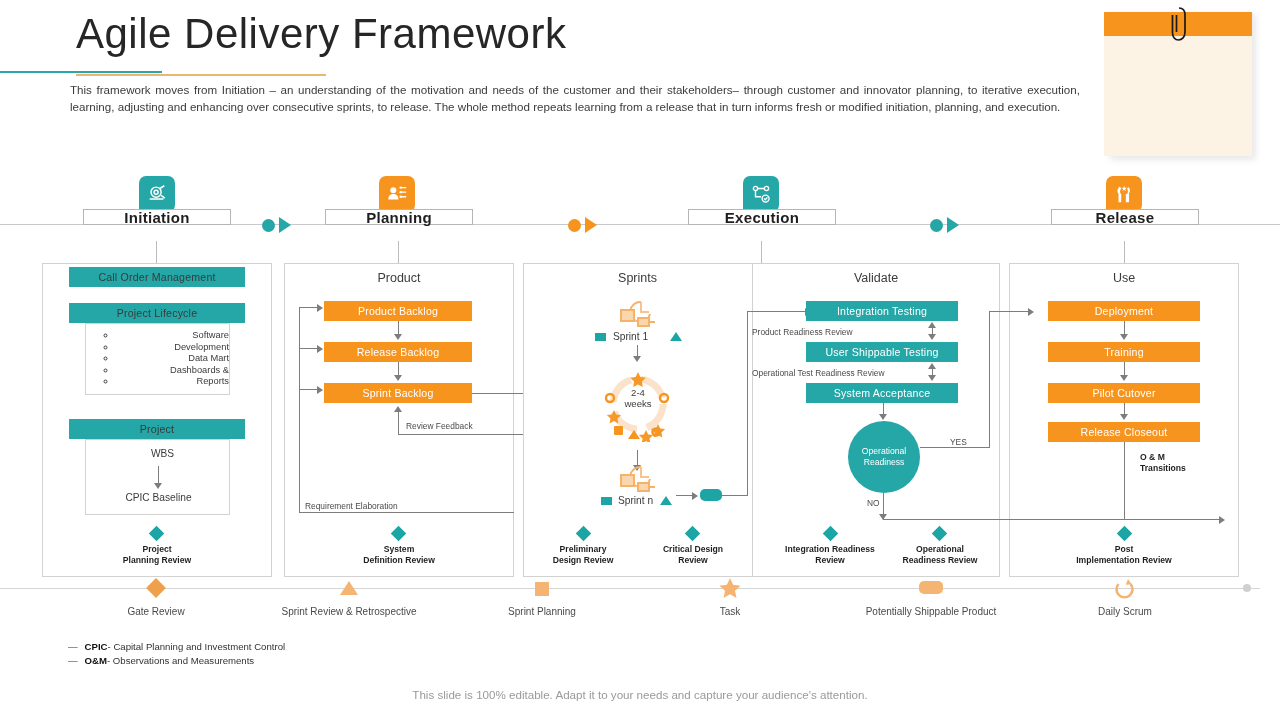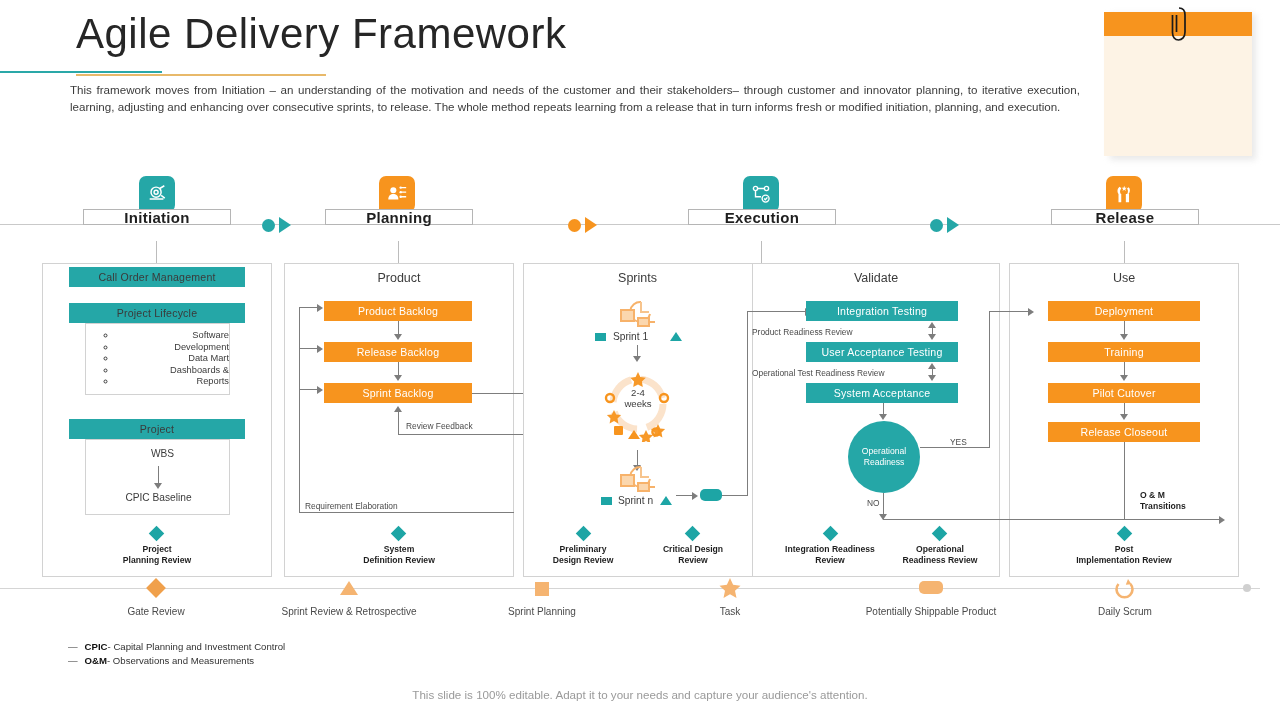--- a/index.html
+++ b/index.html
@@ -292,21 +292,21 @@
 <div class="abs hline" style="left:676px; top:495px; width:18px;"></div>
 <div class="abs arrow-r" style="left:692px; top:492px;"></div>
 <div class="abs" style="left:700px; top:489px; width:22px; height:12px; border-radius:5px; background:#1da5a5;"></div>
 
 <div class="abs hline" style="left:722px; top:495px; width:26px;"></div>
 <div class="abs vline" style="left:747px; top:311px; height:185px;"></div>
 <div class="abs hline" style="left:747px; top:311px; width:59px;"></div>
 <div class="abs arrow-r" style="left:805px; top:308px;"></div>
 
 <div class="abs bar bar-teal" style="left:806px; top:301px; width:152px;">Integration Testing</div>
-<div class="abs bar bar-teal" style="left:806px; top:342px; width:152px;">User Acceptance Testing</div>
+<div class="abs bar bar-teal" style="left:806px; top:342px; width:152px;">User Shippable Testing</div>
 <div class="abs bar bar-teal" style="left:806px; top:383px; width:152px;">System Acceptance</div>
 
 <div class="abs lbl-sm" style="left:752px; top:327px;">Product Readiness Review</div>
 <div class="abs lbl-sm" style="left:752px; top:368px;">Operational Test Readiness Review</div>
 
 <div class="abs arrow-u" style="left:928px; top:322px;"></div>
 <div class="abs vline" style="left:932px; top:327px; height:9px;"></div>
 <div class="abs arrow-d" style="left:928px; top:334px;"></div>
 <div class="abs arrow-u" style="left:928px; top:363px;"></div>
 <div class="abs vline" style="left:932px; top:368px; height:9px;"></div>
@@ -350,21 +350,21 @@
 <div class="abs bar bar-orange" style="left:1048px; top:422px; width:152px;">Release Closeout</div>
 
 <div class="abs vline" style="left:1124px; top:321px; height:14px;"></div>
 <div class="abs arrow-d" style="left:1120px; top:334px;"></div>
 <div class="abs vline" style="left:1124px; top:362px; height:14px;"></div>
 <div class="abs arrow-d" style="left:1120px; top:375px;"></div>
 <div class="abs vline" style="left:1124px; top:403px; height:12px;"></div>
 <div class="abs arrow-d" style="left:1120px; top:414px;"></div>
 <div class="abs vline" style="left:1124px; top:442px; height:77px;"></div>
 
-<div class="abs milestone-txt" style="left:1140px; top:490px; width:80px; text-align:left; white-space:pre-line;">O &amp; M
+<div class="abs milestone-txt" style="left:1140px; top:452px; width:80px; text-align:left; white-space:pre-line;">O &amp; M
 Transitions</div>
 
 <div class="abs hline" style="left:883px; top:519px; width:337px;"></div>
 <div class="abs arrow-r" style="left:1219px; top:516px;"></div>
 <div class="abs arrow-u" style="left:879px; top:514px; transform:rotate(180deg);"></div>
 
 <div class="abs diamond" style="left:1119px; top:528px;"></div>
 <div class="abs milestone-txt" style="left:1044px; top:544px; width:160px; white-space:pre-line;">Post
 Implementation Review</div>
 

